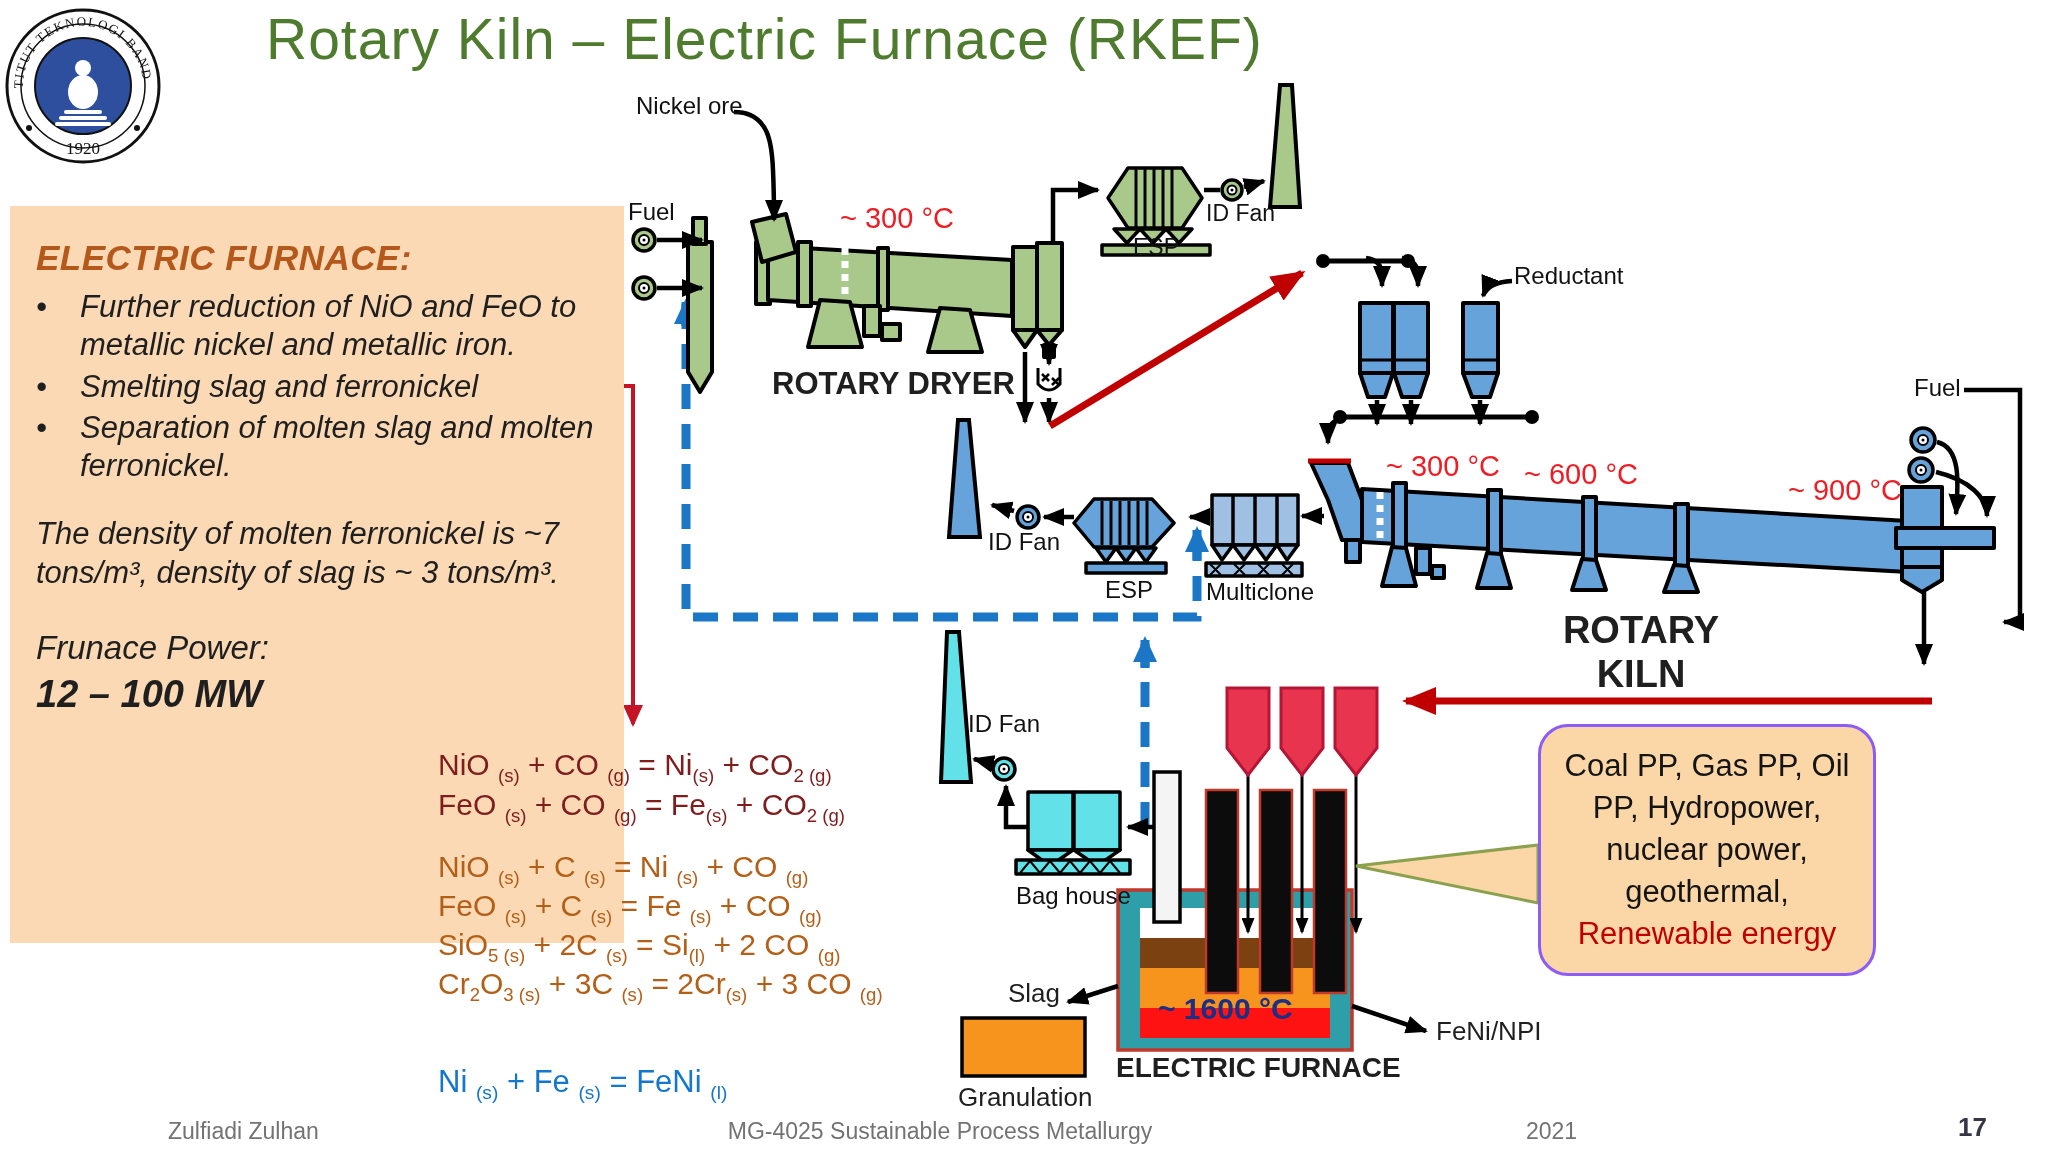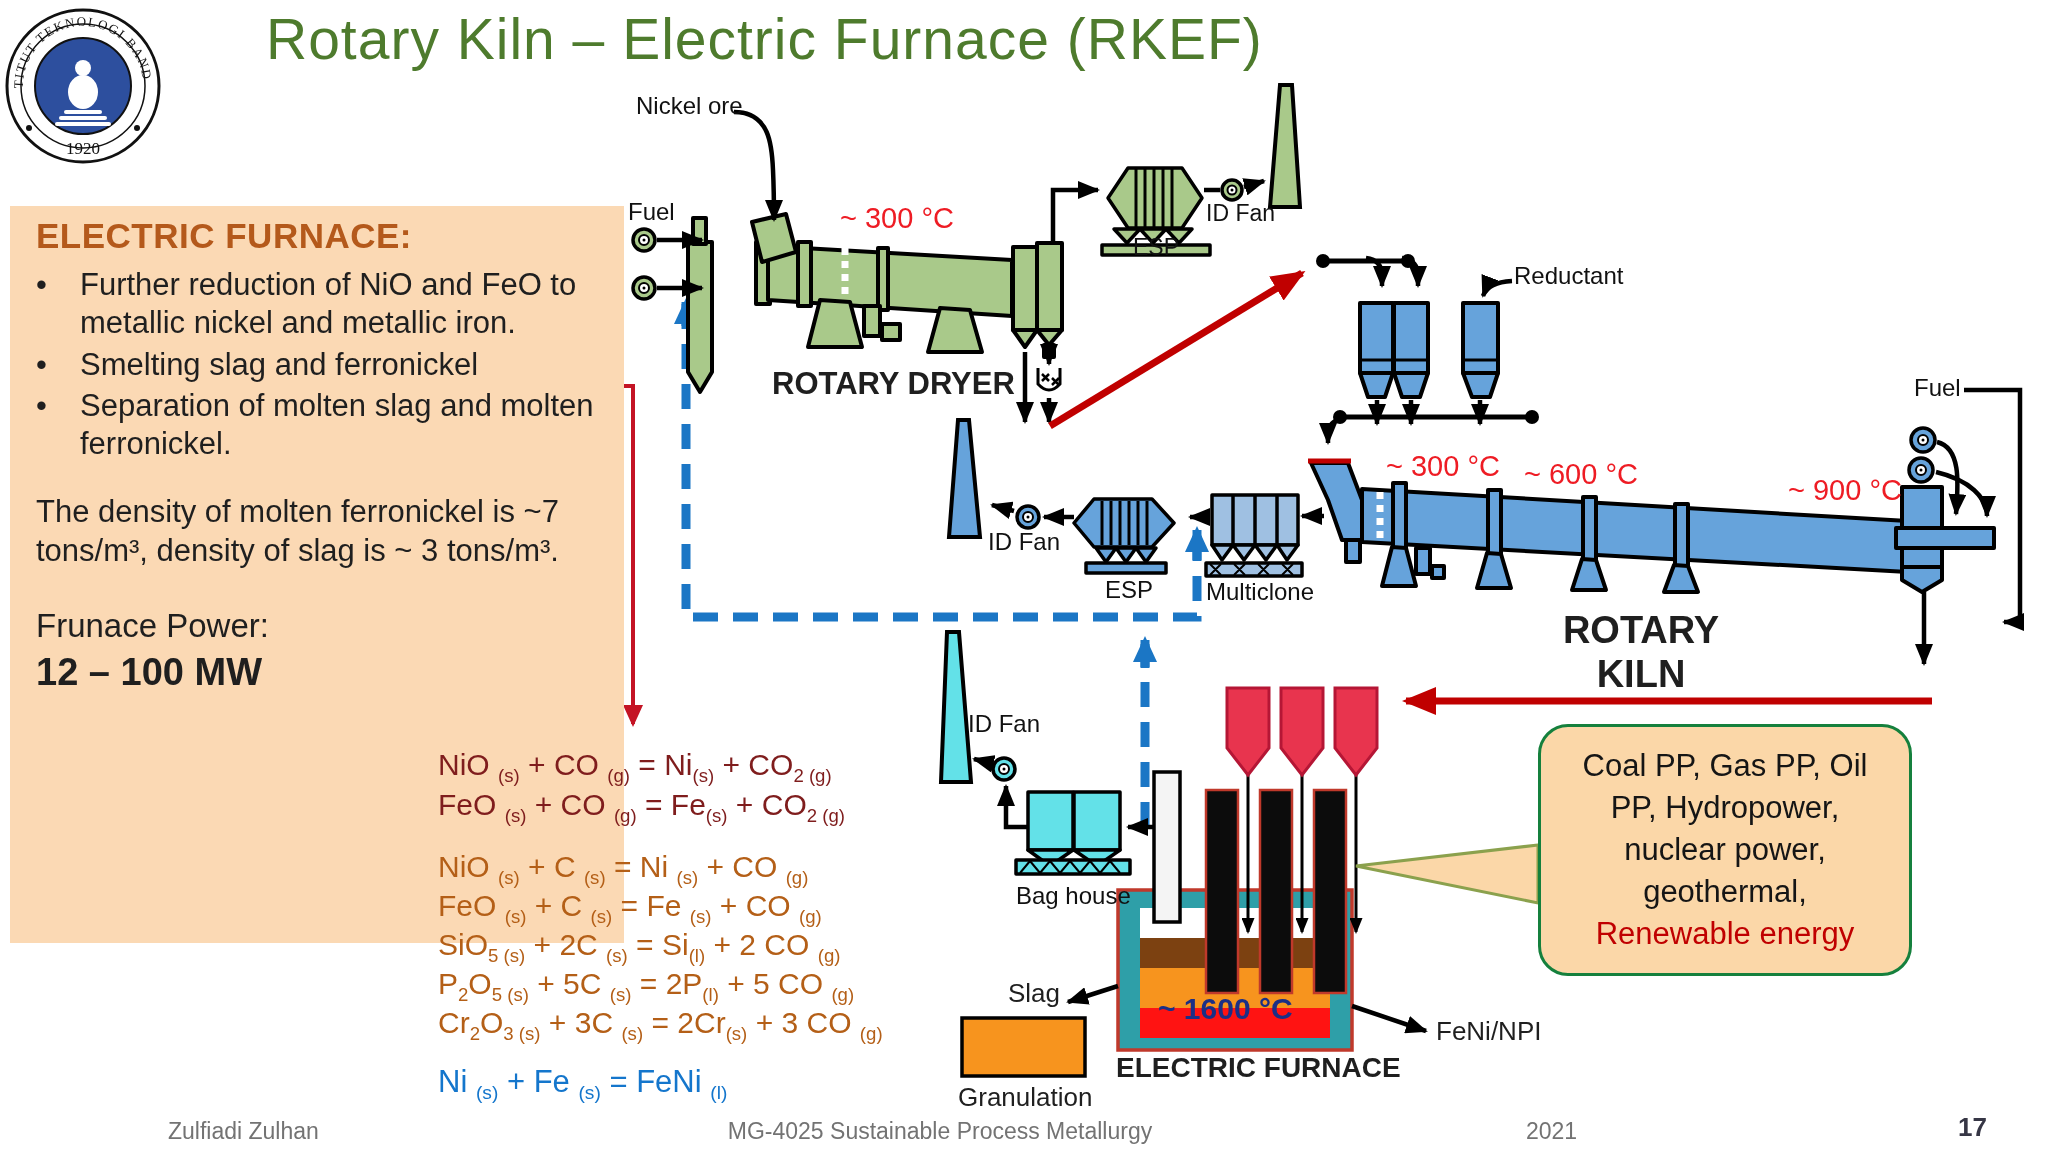--- a/index.html
+++ b/index.html
@@ -5,21 +5,21 @@
   html,body{margin:0;padding:0;background:#888;}
   .slide{position:relative;width:2048px;height:1152px;background:#ffffff;overflow:hidden;
          font-family:"Liberation Sans",sans-serif;color:#1f1f1f;}
   .lbl{position:absolute;white-space:nowrap;}
   .ctr{text-align:center;}
   #diagram{position:absolute;left:0;top:0;}
   
   .title{left:266px;top:6px;font-size:57px;color:#4e7b2d;letter-spacing:1px;}
   
   .panel{position:absolute;left:10px;top:206px;width:614px;height:737px;background:#fbd9b4;
-         box-sizing:border-box;padding:10px 26px;overflow:hidden;}
+         box-sizing:border-box;padding:32px 26px;overflow:hidden;font-style:italic;}
   .panel h2{margin:0 0 10px 0;font-size:35px;color:#b4591b;letter-spacing:0.5px;}
   .bullet{display:flex;font-size:31px;line-height:1.22;margin-bottom:4px;}
   .bullet .dot{width:44px;flex:none;}
   .bullet .btxt{flex:1;}
   .para{font-size:31px;line-height:1.25;margin-top:30px;}
   .pw1{font-size:33px;margin-top:36px;}
   .pw2{font-size:38px;font-weight:bold;margin-top:6px;}
   
   .eq{position:absolute;font-size:30px;white-space:nowrap;}
   .eq div{height:40px;}
@@ -338,21 +338,20 @@
   </div>
 
   <div class="eq eq-red">
     <div><span>NiO </span><sub>(s)</sub><span> + CO </span><sub>(g)</sub><span> = Ni</span><sub>(s)</sub><span> + CO</span><sub>2 (g)</sub><span></span></div>
     <div><span>FeO </span><sub>(s)</sub><span> + CO </span><sub>(g)</sub><span> = Fe</span><sub>(s)</sub><span> + CO</span><sub>2 (g)</sub><span></span></div>
   </div>
   <div class="eq eq-brown">
     <div><span>NiO </span><sub>(s)</sub><span>  + C </span><sub>(s)</sub><span> = Ni </span><sub>(s)</sub><span> + CO </span><sub>(g)</sub><span></span></div>
     <div><span>FeO </span><sub>(s)</sub><span>  + C </span><sub>(s)</sub><span> = Fe </span><sub>(s)</sub><span> + CO </span><sub>(g)</sub><span></span></div>
     <div><span>SiO</span><sub>5 (s)</sub><span> + 2C </span><sub>(s)</sub><span> = Si</span><sub>(l)</sub><span> + 2 CO </span><sub>(g)</sub><span></span></div>
-    <div><span>P</span><sub>2</sub><span>O</span><sub>5 (s)</sub><span> + 5C </span><sub>(s)</sub><span> = 2P</span><sub>(l)</sub><span> + 5 CO </span><sub>(g)</sub><span></span></div>
     <div><span>Cr</span><sub>2</sub><span>O</span><sub>3 (s)</sub><span> + 3C </span><sub>(s)</sub><span> = 2Cr</span><sub>(s)</sub><span> + 3 CO </span><sub>(g)</sub><span></span></div>
   </div>
   <div class="eq eq-blue">
     <div><span>Ni </span><sub>(s)</sub><span>  + Fe </span><sub>(s)</sub><span> = FeNi </span><sub>(l)</sub><span></span></div>
   </div>
 
   <div class="lbl small" style="left:636px;top:92px;">Nickel ore</div>
   <div class="lbl small" style="left:628px;top:198px;">Fuel</div>
   <div class="lbl red temp" style="left:840px;top:202px;">~ 300 °C</div>
   <div class="lbl small ctr" style="left:1128px;top:234px;width:56px;font-size:23px;">ESP</div>
@@ -374,21 +373,21 @@
   <div class="lbl small" style="left:1206px;top:578px;">Multiclone</div>
   <div class="lbl small" style="left:968px;top:710px;">ID Fan</div>
   <div class="lbl small ctr" style="left:1016px;top:882px;width:114px;">Bag house</div>
 
   <div class="lbl" style="left:1008px;top:978px;font-size:26px;">Slag</div>
   <div class="lbl ctr" style="left:958px;top:1082px;width:132px;font-size:26px;">Granulation</div>
   <div class="lbl b" style="left:1158px;top:992px;font-size:30px;color:#1b2f86;">~ 1600 °C</div>
   <div class="lbl b ctr" style="left:1116px;top:1052px;width:238px;font-size:28px;">ELECTRIC FURNACE</div>
   <div class="lbl" style="left:1436px;top:1016px;font-size:26px;">FeNi/NPI</div>
 
-  <div class="lbl callout-text" style="background:#fbd7a8;border:3px solid #15803d;border-radius:30px;padding:18px 24px;white-space:normal;">
+  <div class="lbl callout-text" style="background:#fbd7a8;border:3px solid #8b5cf6;border-radius:30px;padding:18px 6px;white-space:normal;">
     <span style="display:block;">Coal PP, Gas PP, Oil</span>
     <span style="display:block;">PP, Hydropower,</span>
     <span style="display:block;">nuclear power,</span>
     <span style="display:block;">geothermal,</span>
     <span class="hl" style="display:block;">Renewable energy</span>
   </div>
 
   <div class="lbl footer" style="left:168px;top:1118px;">Zulfiadi Zulhan</div>
   <div class="lbl footer ctr" style="left:620px;top:1118px;width:640px;">MG-4025 Sustainable Process Metallurgy</div>
   <div class="lbl footer" style="left:1478px;top:1118px;margin-left:48px;">2021</div>

